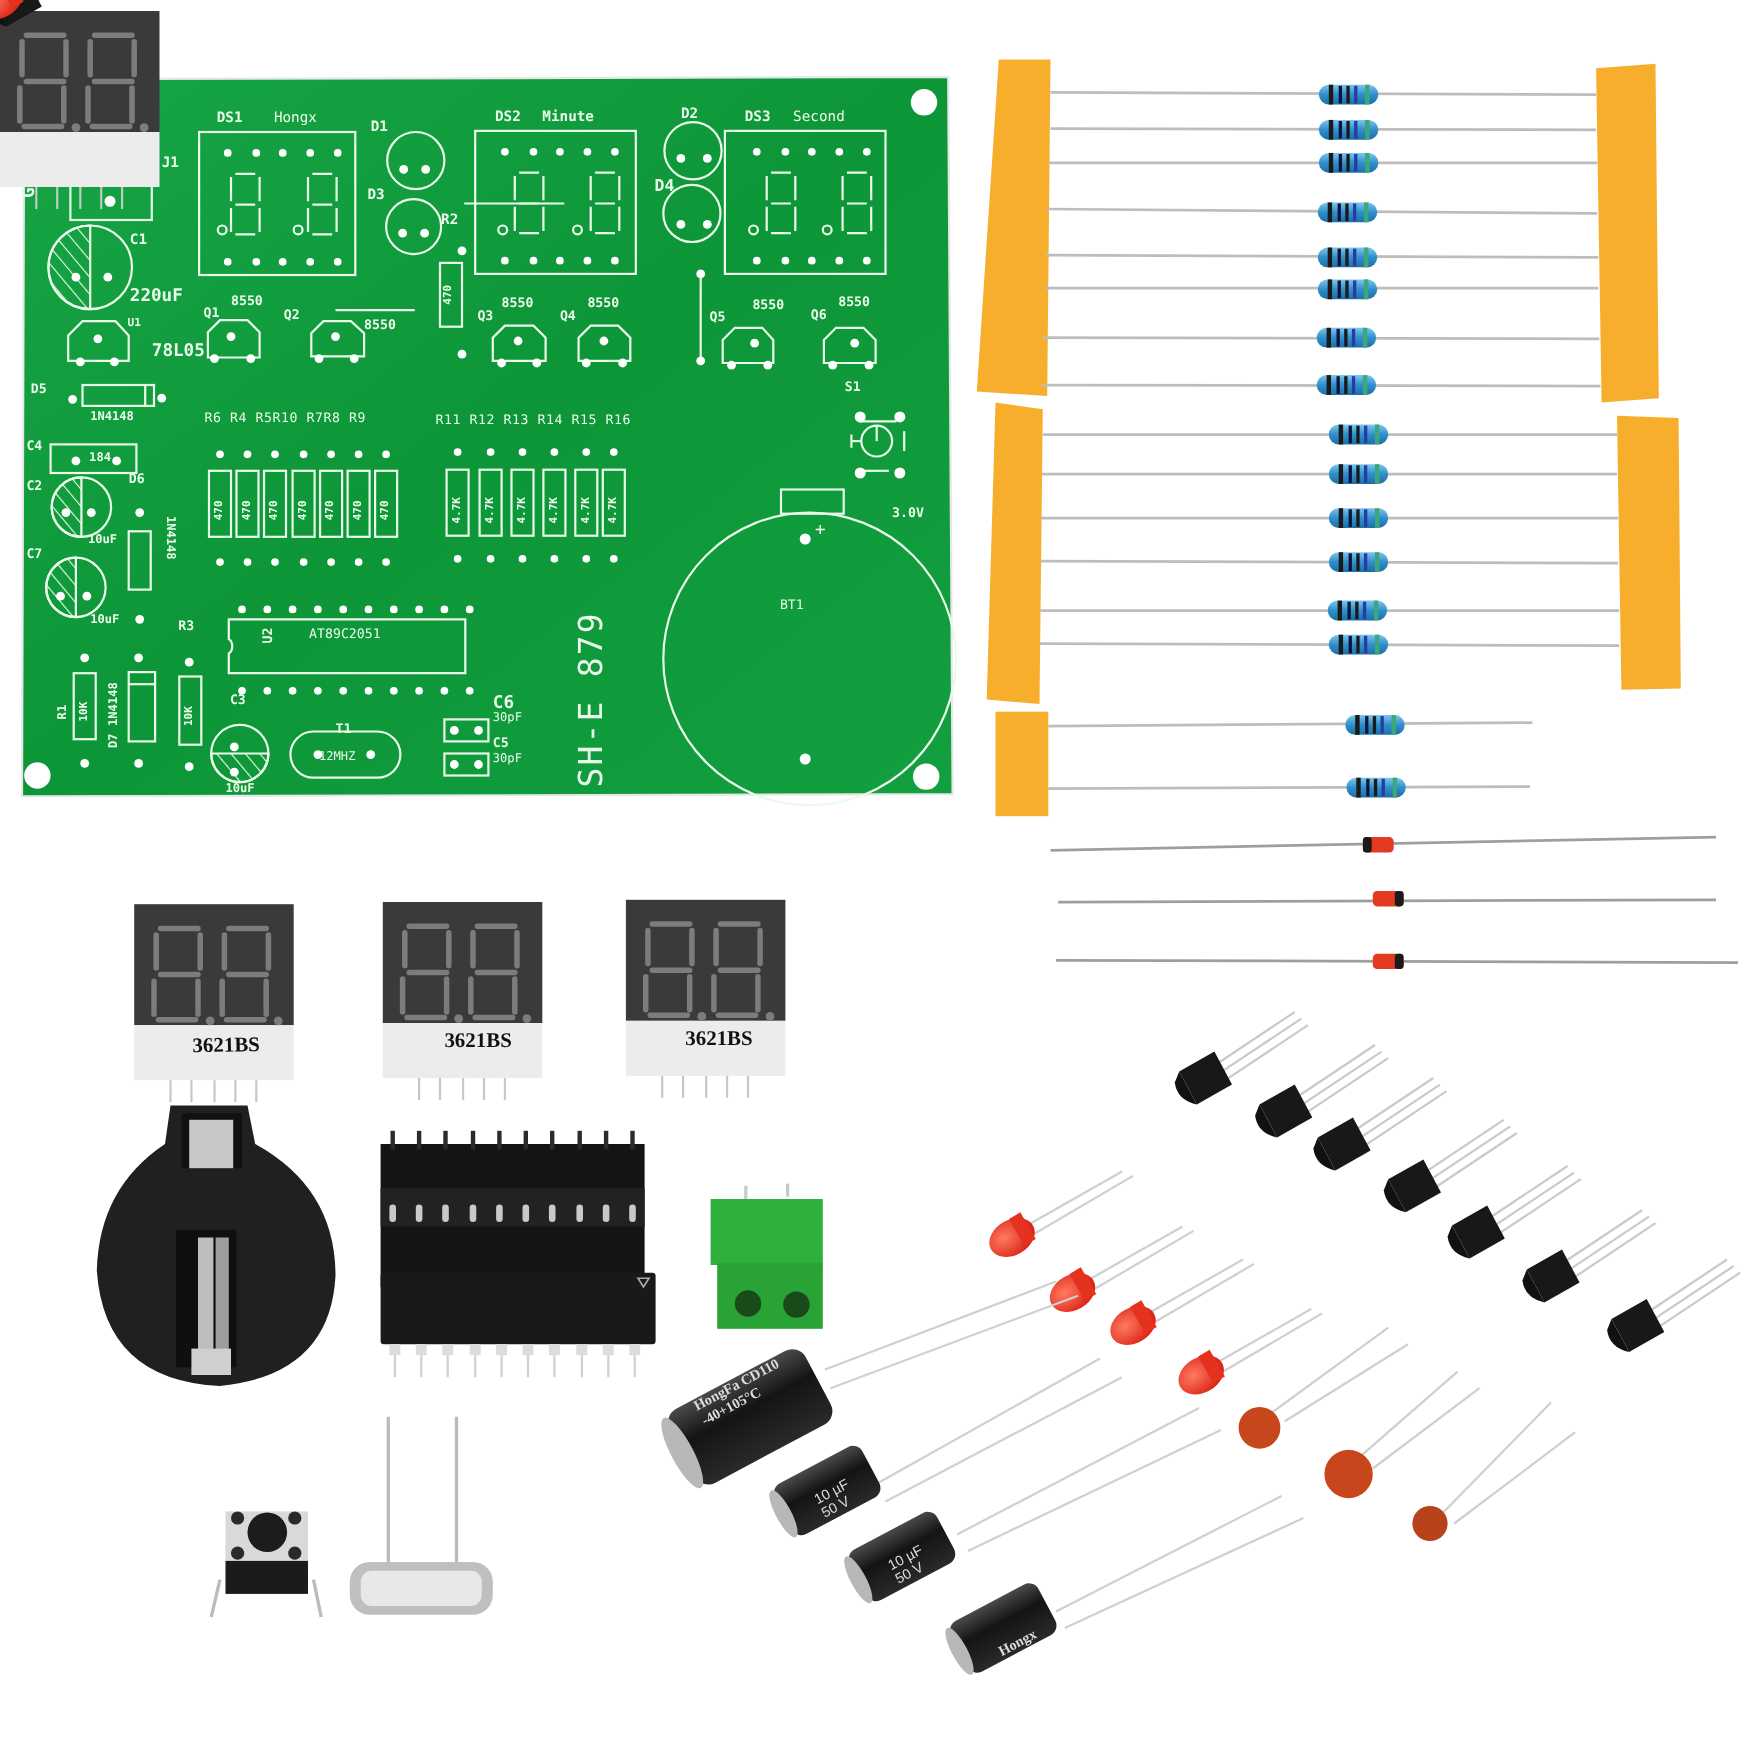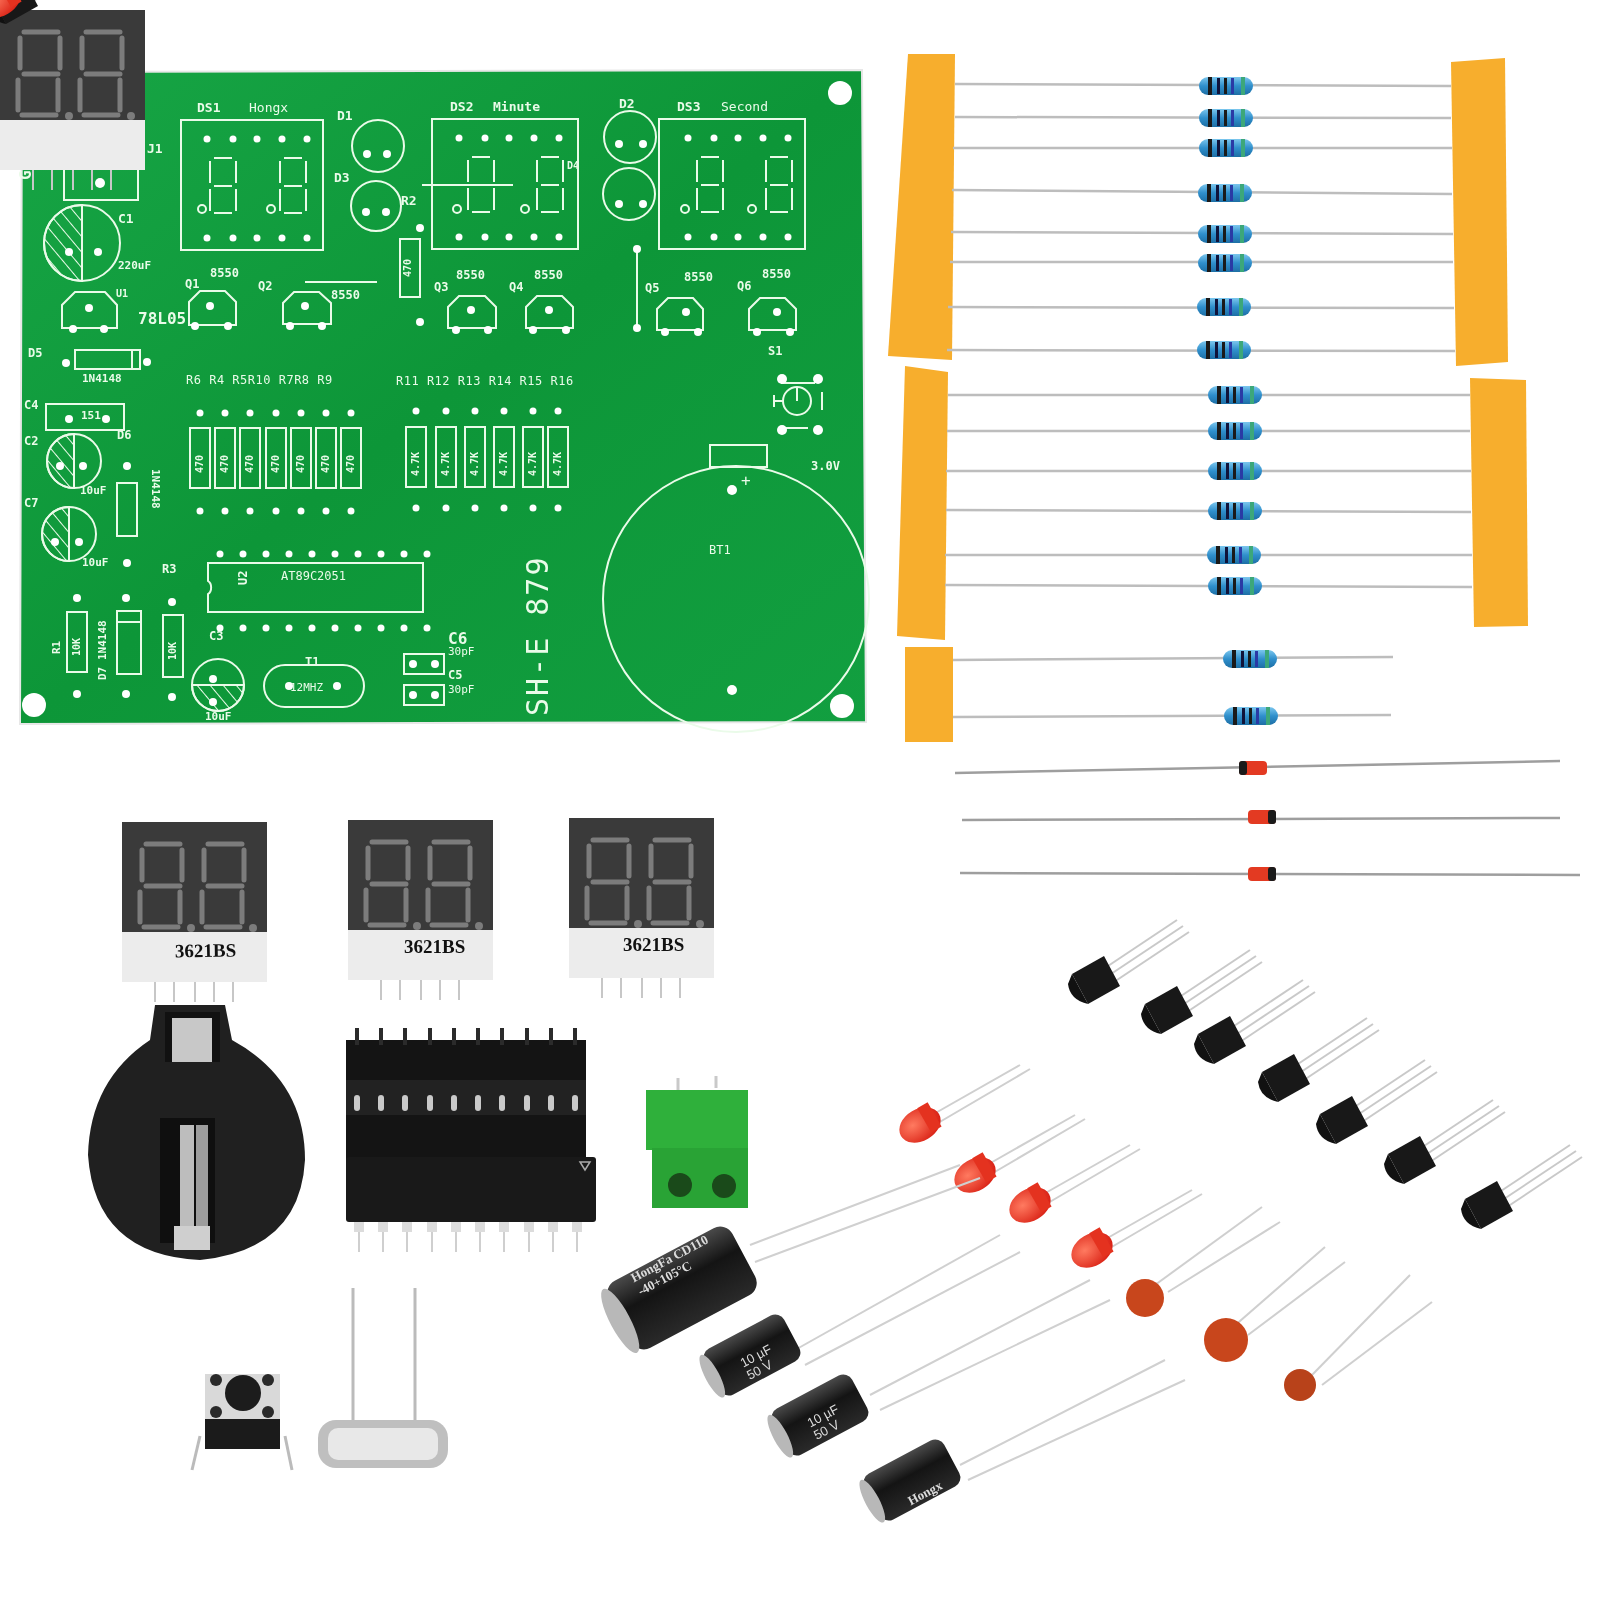--- a/index.html
+++ b/index.html
@@ -315,55 +315,55 @@
       <circle cx="427" cy="628" r="3.5"></circle>
   </g>
 </svg>
 
 <div class="abs" style="left:0;top:0;width:1600px;height:1600px;pointer-events:none;font-family:'DejaVu Sans Mono',monospace;font-weight:bold;color:#eafbe9;">
   <span class="abs" style="left:66px;top:78px;font-size:13px">DC(5-12V)</span>
   <span class="abs" style="left:24px;top:112px;font-size:28px">+</span>
   <span class="abs" style="left:16px;top:180px;font-size:16px;transform:rotate(-90deg);transform-origin:left top;">GND</span>
   <span class="abs" style="left:147px;top:141px;font-size:13px">J1</span>
   <span class="abs" style="left:118px;top:211px;font-size:13px">C1</span>
-  <span class="abs" style="left:118px;top:259px;font-size:11px">220uF</span>
+  <span class="abs" style="left:118px;top:259px;font-size:16px">220uF</span>
   <span class="abs" style="left:116px;top:288px;font-size:10px">U1</span>
   <span class="abs" style="left:138px;top:309px;font-size:16px">78L05</span>
 
   <span class="abs" style="left:197px;top:100px;font-size:13px">DS1</span>
   <span class="abs" style="left:249px;top:100px;font-size:13px;font-weight:normal">Hongx</span>
   <span class="abs" style="left:450px;top:99px;font-size:13px">DS2</span>
   <span class="abs" style="left:493px;top:99px;font-size:13px;font-weight:bold">Minute</span>
   <span class="abs" style="left:677px;top:99px;font-size:13px">DS3</span>
   <span class="abs" style="left:721px;top:99px;font-size:13px;font-weight:normal">Second</span>
 
   <span class="abs" style="left:337px;top:108px;font-size:13px">D1</span>
   <span class="abs" style="left:334px;top:170px;font-size:13px">D3</span>
   <span class="abs" style="left:619px;top:96px;font-size:13px">D2</span>
-  <span class="abs" style="left:567px;top:160px;font-size:10px">D4</span>
+  <span class="abs" style="left:595px;top:160px;font-size:15px">D4</span>
   <span class="abs" style="left:401px;top:193px;font-size:13px">R2</span>
   <span class="abs" style="left:402px;top:277px;font-size:10px;transform:rotate(-90deg);transform-origin:left top;">470</span>
 
   <span class="abs" style="left:185px;top:277px;font-size:12px">Q1</span>
   <span class="abs" style="left:210px;top:266px;font-size:12px">8550</span>
   <span class="abs" style="left:258px;top:279px;font-size:12px">Q2</span>
   <span class="abs" style="left:331px;top:288px;font-size:12px">8550</span>
   <span class="abs" style="left:434px;top:280px;font-size:12px">Q3</span>
   <span class="abs" style="left:456px;top:268px;font-size:12px">8550</span>
   <span class="abs" style="left:509px;top:280px;font-size:12px">Q4</span>
   <span class="abs" style="left:534px;top:268px;font-size:12px">8550</span>
   <span class="abs" style="left:645px;top:281px;font-size:12px">Q5</span>
   <span class="abs" style="left:684px;top:270px;font-size:12px">8550</span>
   <span class="abs" style="left:737px;top:279px;font-size:12px">Q6</span>
   <span class="abs" style="left:762px;top:267px;font-size:12px">8550</span>
 
   <span class="abs" style="left:28px;top:346px;font-size:12px">D5</span>
   <span class="abs" style="left:82px;top:372px;font-size:11px">1N4148</span>
   <span class="abs" style="left:24px;top:398px;font-size:12px">C4</span>
-  <span class="abs" style="left:81px;top:409px;font-size:11px">151</span>
+  <span class="abs" style="left:81px;top:409px;font-size:11px">184</span>
   <span class="abs" style="left:24px;top:434px;font-size:12px">C2</span>
   <span class="abs" style="left:80px;top:484px;font-size:11px">10uF</span>
   <span class="abs" style="left:117px;top:428px;font-size:12px">D6</span>
   <span class="abs" style="left:162px;top:469px;font-size:11px;transform:rotate(90deg);transform-origin:left top;">1N4148</span>
   <span class="abs" style="left:24px;top:496px;font-size:12px">C7</span>
   <span class="abs" style="left:82px;top:556px;font-size:11px">10uF</span>
 
   <span class="abs" style="left:186px;top:373px;font-size:12px;font-weight:normal;letter-spacing:0.5px">R6 R4 R5R10 R7R8 R9</span>
   <span class="abs" style="left:396px;top:374px;font-size:12px;font-weight:normal;letter-spacing:0.5px">R11 R12 R13 R14 R15 R16</span>
 

